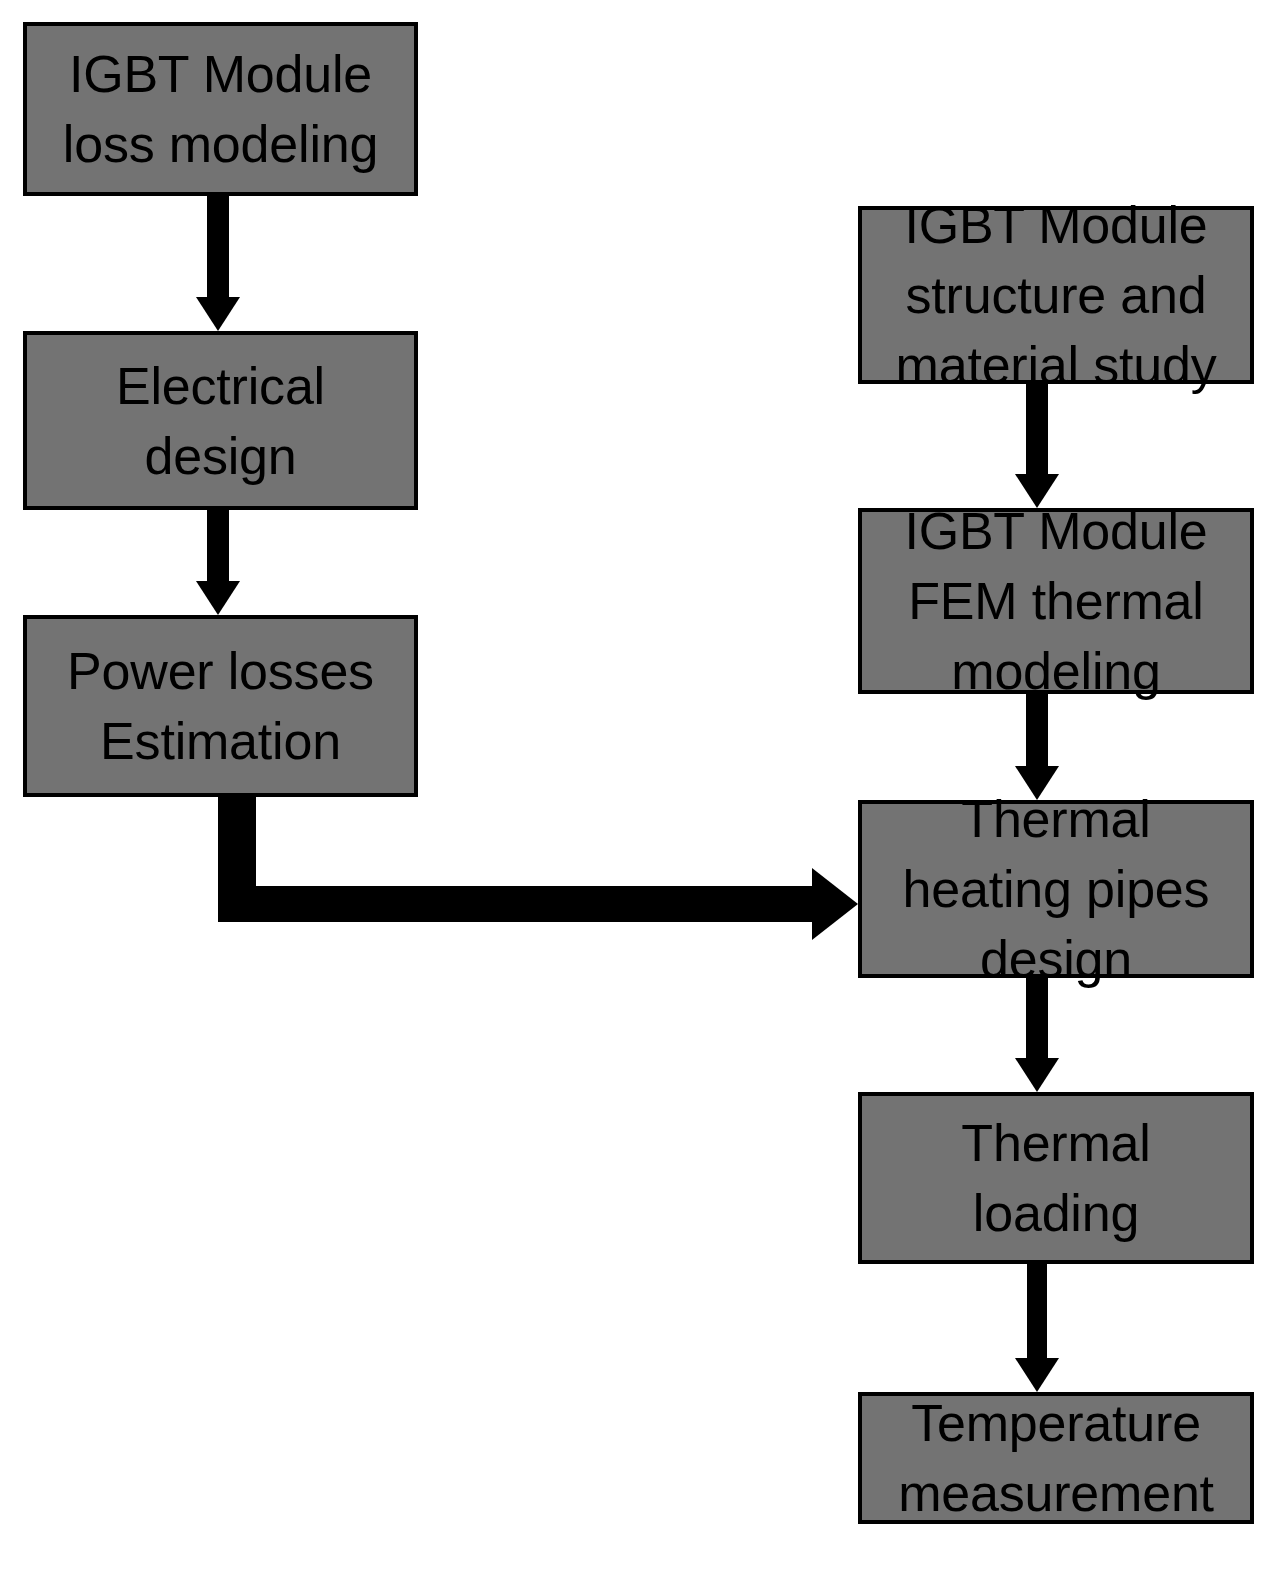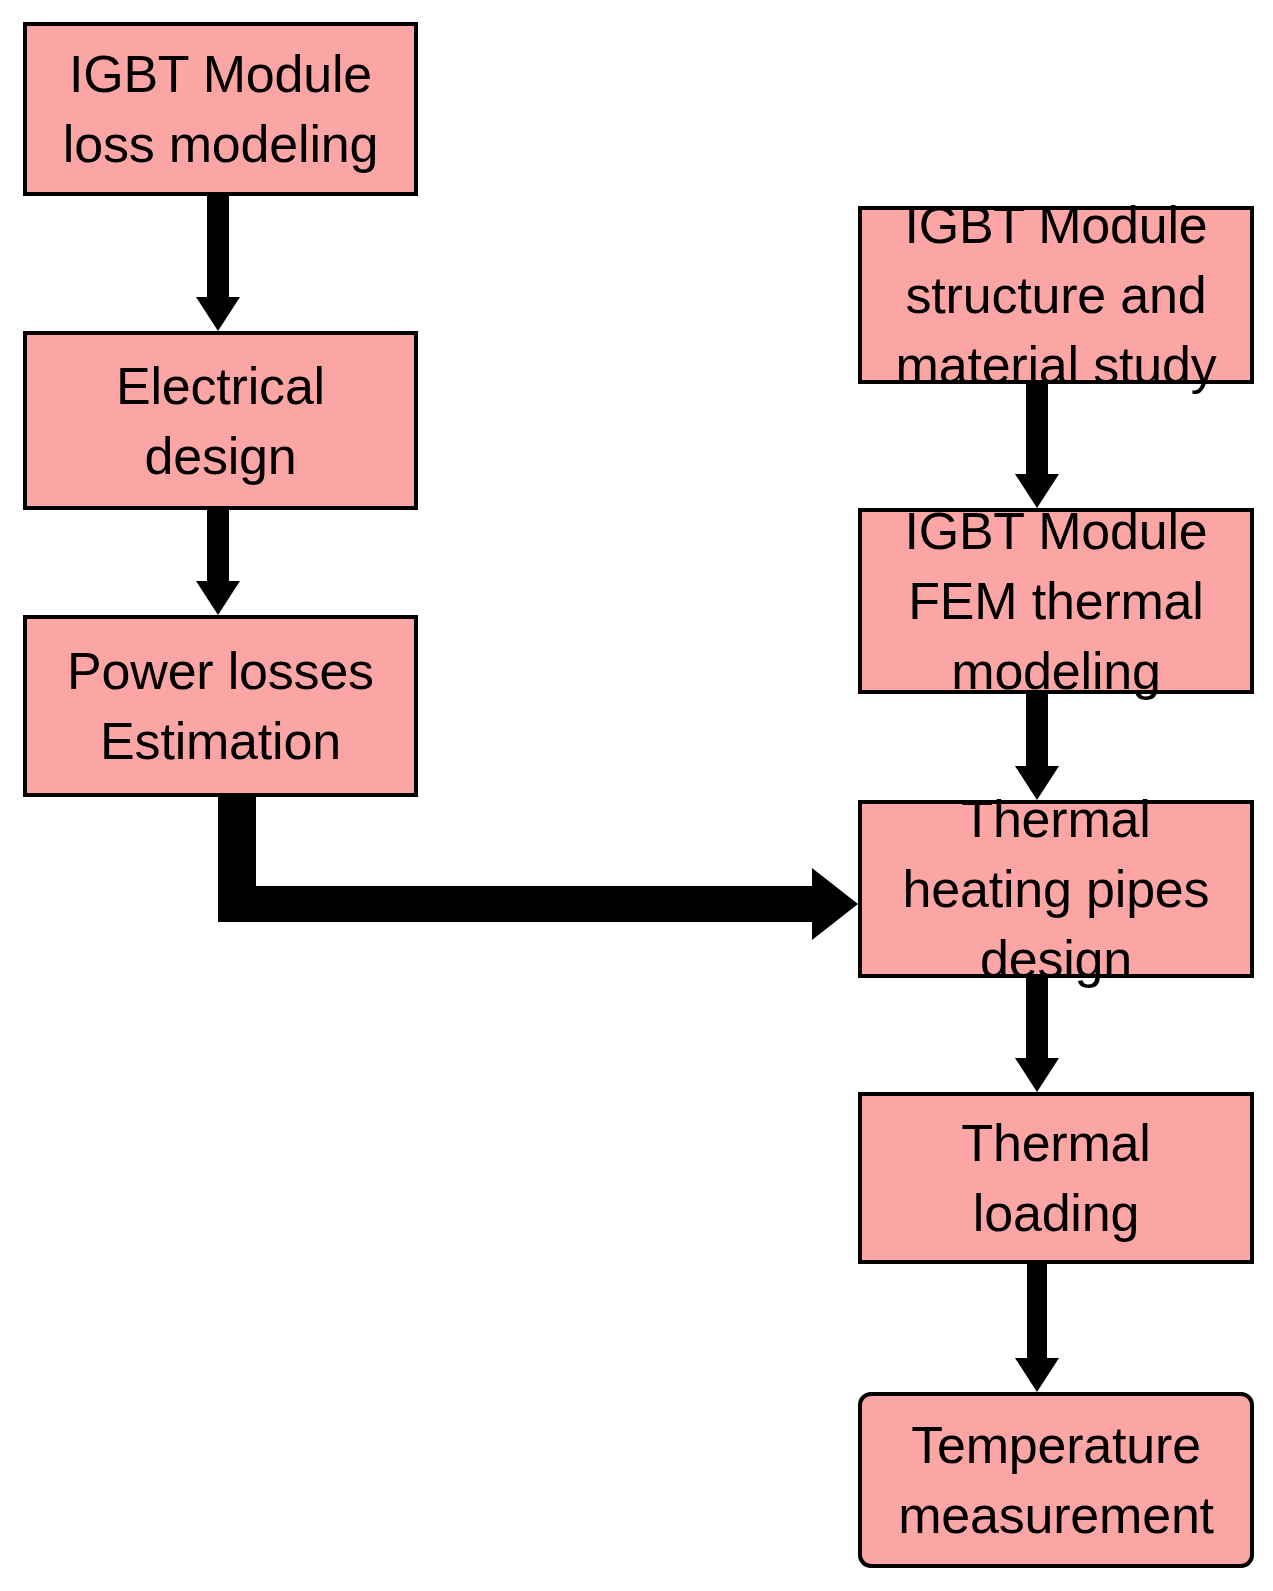--- a/index.html
+++ b/index.html
@@ -15,21 +15,21 @@
     position: relative;
     width: 1273px;
     height: 1591px;
     background: #ffffff;
     overflow: hidden;
   }
   .node {
     position: absolute;
     box-sizing: border-box;
     border: 4px solid #000000;
-    background: #fca5a5;
+    background: #737373;
     display: flex;
     align-items: center;
     justify-content: center;
     text-align: center;
     color: #000000;
     font-size: 52px;
     line-height: 70px;
     font-weight: 400;
     letter-spacing: -0.2px;
     padding: 0 8px;
@@ -132,16 +132,16 @@
   </div>
 
   <div class="node" style="left:858px; top:1092px; width:396px; height:172px;">Thermal
 loading</div>
 
   <div class="arrow-v" style="left:1013px; top:1264px; width:48px; height:128px;">
     <span class="shaft" style="width:20px; height:98px;"></span>
     <span class="head"></span>
   </div>
 
-  <div class="node" style="left:858px; top:1392px; width:396px; height:176px;border-radius:13px;">Temperature
+  <div class="node" style="left:858px; top:1392px; width:396px; height:132px;">Temperature
 measurement</div>
 
 </div>
 
 </body></html>

